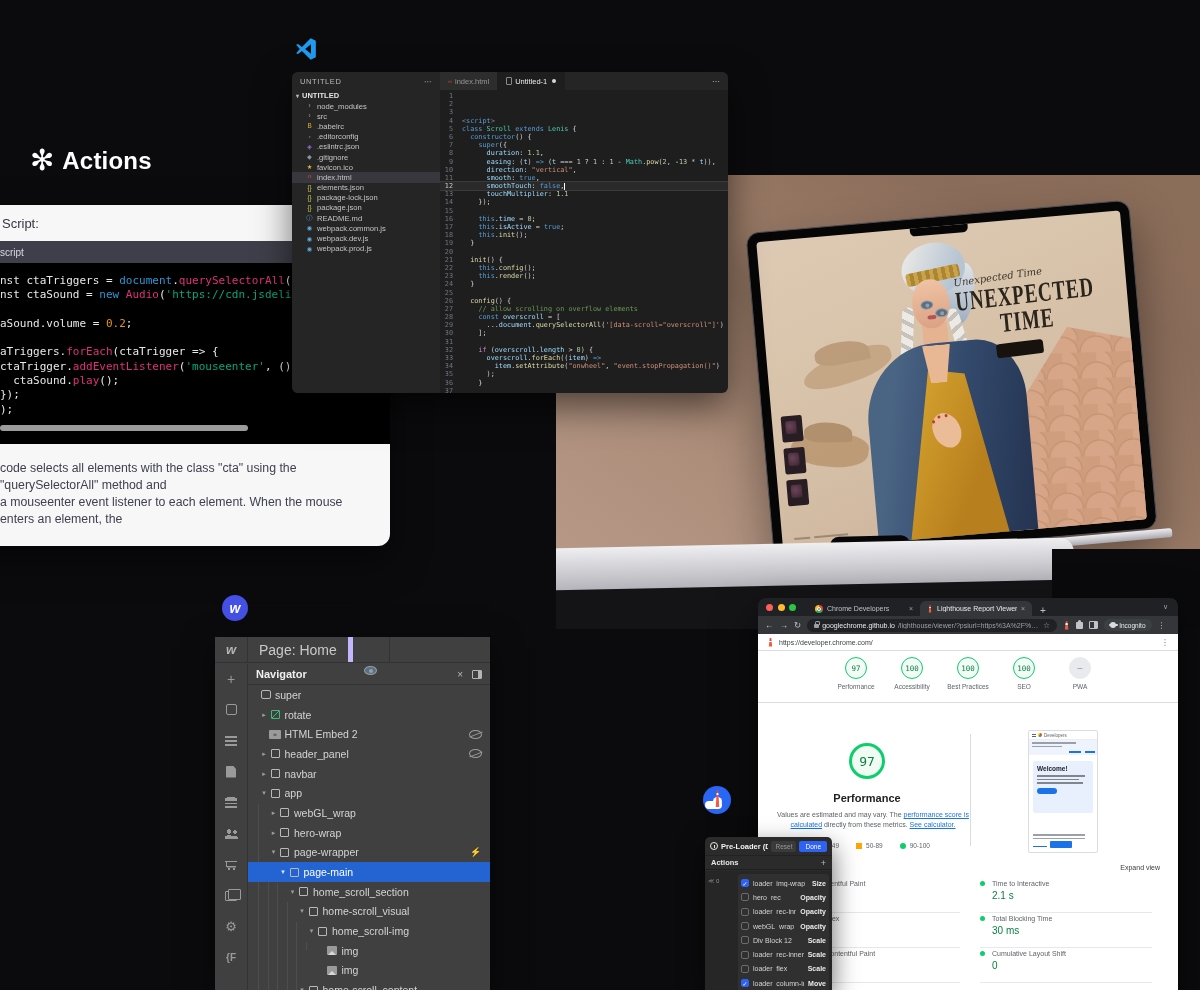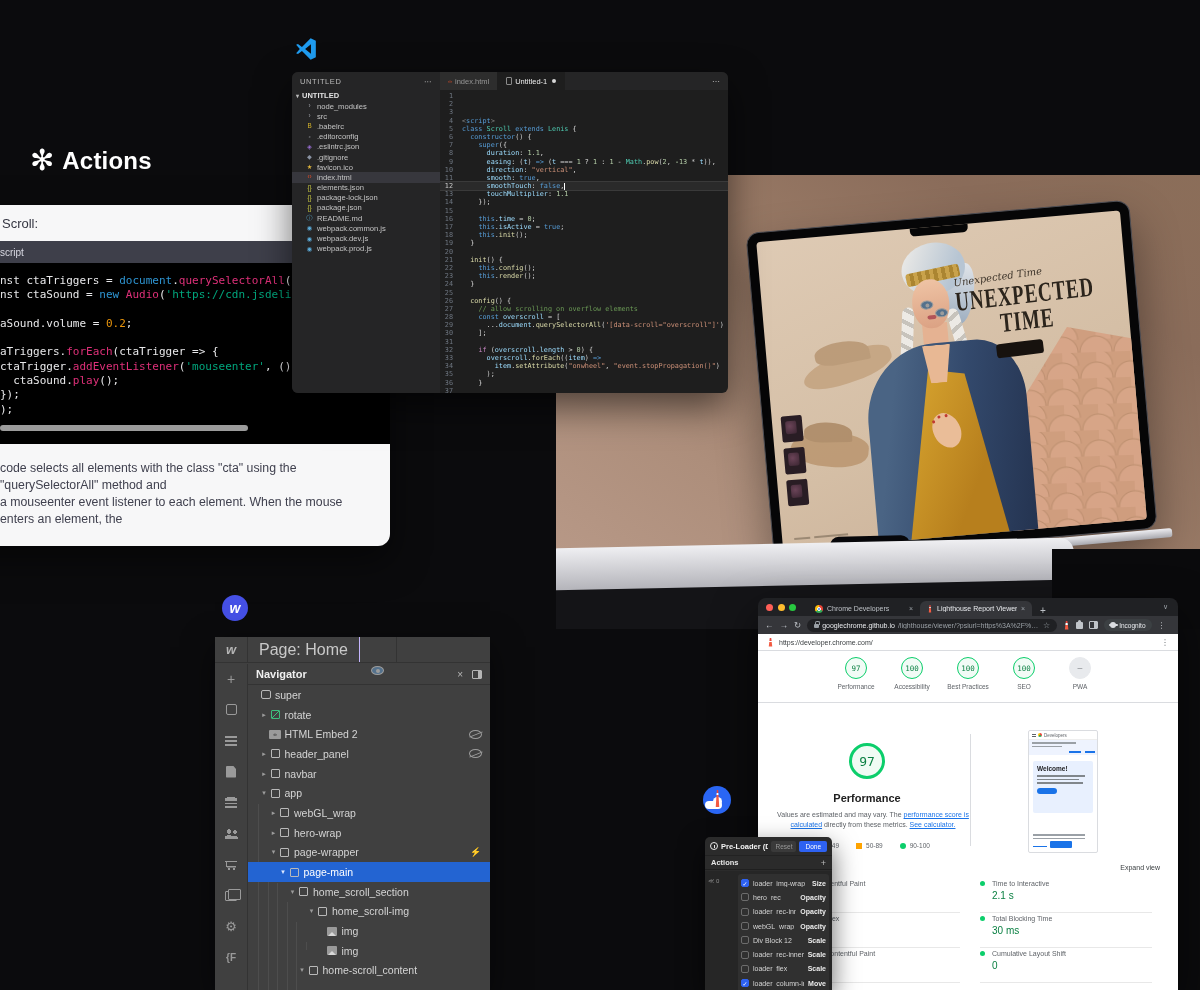--- a/index.html
+++ b/index.html
@@ -93,21 +93,21 @@
 .vs-ln{width:22px;flex:none;text-align:right;color:#6e7681;padding-right:9px}
 .vs-line.cur .vs-ln{color:#c6c6c6}
 .cursor{display:inline-block;width:1px;height:7px;background:#fff;vertical-align:middle}
 .c-pl{color:#d4d4d4}.c-kw{color:#569cd6}.c-ctrl{color:#c586c0}.c-cls{color:#4ec9b0}.c-fn{color:#dcdcaa}.c-var{color:#9cdcfe}.c-num{color:#b5cea8}.c-str{color:#ce9178}.c-cmt{color:#6a9955}.c-pun{color:#808080}
 
 
 #wf-badge{position:absolute;left:222px;top:595px;width:26px;height:26px;border-radius:50%;background:#4550e6;color:#fff;display:flex;align-items:center;justify-content:center;font-weight:bold;font-style:italic;font-size:14px;z-index:4}
 #wf{position:absolute;left:215px;top:637px;width:275px;height:353px;background:#404040;overflow:hidden;z-index:4;box-shadow:0 10px 30px rgba(0,0,0,.5)}
 #wf-topbar{height:26px;display:flex;align-items:stretch;border-bottom:1px solid #333}
 #wf-wcell{width:33px;border-right:1px solid #333;display:flex;align-items:center;justify-content:center;color:#b5b5b5;font-weight:bold;font-style:italic;font-size:13px}
-#wf-page{display:flex;align-items:center;padding:8px 11px;font-size:16px;color:#c9c9c9;border-right:1px solid #c4b5fd}
+#wf-page{display:flex;align-items:center;padding:8px 11px;font-size:14px;color:#c9c9c9;border-right:5px solid #c4b5fd}
 #wf-eyecell{width:37px;display:flex;align-items:center;justify-content:center;border-right:1px solid #333}
 .eye{width:13px;height:9px;border:1px solid #9c9c9c;border-radius:50%;position:relative}
 .eye::after{content:'';position:absolute;left:3.5px;top:1.5px;width:4px;height:4px;border-radius:50%;background:#9c9c9c}
 #wf-toolbar{position:absolute;left:0;top:27px;width:33px;bottom:0;border-right:1px solid #333;display:flex;flex-direction:column;align-items:center;padding-top:6px}
 .tb{width:17px;height:17px;margin-bottom:14px;display:flex;align-items:center;justify-content:center;color:#9a9a9a;flex:none}
 .tb-plus{font-size:14px}
 .i-cube{width:11px;height:11px;border:1.5px solid #9a9a9a;border-radius:2px}
 .i-nav{width:12px;height:10px;background:linear-gradient(#9a9a9a 0 2px,transparent 2px 4px,#9a9a9a 4px 6px,transparent 6px 8px,#9a9a9a 8px 10px);}
 .i-page{width:10px;height:12px;background:#9a9a9a;border-radius:1px;clip-path:polygon(0 0,70% 0,100% 30%,100% 100%,0 100%)}
 .i-db{width:12px;height:11px;background:radial-gradient(ellipse 6px 2px at 50% 2px,#9a9a9a 95%,transparent),linear-gradient(transparent 0 3px,#9a9a9a 3px 4.5px,transparent 4.5px 6px,#9a9a9a 6px 7.5px,transparent 7.5px 9px,#9a9a9a 9px 10.5px)}
@@ -298,21 +298,21 @@
     <div id="fg-slab"></div>
     <div id="fg-desk"></div>
   </div>
 
   <div id="openai-logo">
     <span id="openai-icon">✻</span>
     <span id="openai-text">Actions</span>
   </div>
   <div id="gpt-card">
     <div id="gpt-top">
-      <span>Scroll:</span>
+      <span>Script:</span>
     </div>
     <div id="gpt-code">
       <div id="gpt-code-head">
         <span>script</span>
       </div>
       <div id="gpt-code-body"><div class="gpt-line"><span class="t-pl">nst ctaTriggers = </span><span class="t-kw">document</span><span class="t-pl">.</span><span class="t-fn">querySelectorAll</span><span class="t-pl">(</span><span class="t-str">'.cta'</span><span class="t-pl">);</span></div><div class="gpt-line"><span class="t-pl">nst ctaSound = </span><span class="t-kw">new</span><span class="t-pl"> </span><span class="t-fn">Audio</span><span class="t-pl">(</span><span class="t-str">'https://cdn.jsdelivr.net/gh/nico</span></div><div class="gpt-line">&nbsp;</div><div class="gpt-line"><span class="t-pl">aSound.volume = </span><span class="t-num">0.2</span><span class="t-pl">;</span></div><div class="gpt-line">&nbsp;</div><div class="gpt-line"><span class="t-pl">aTriggers.</span><span class="t-fn">forEach</span><span class="t-pl">(ctaTrigger =&gt; {</span></div><div class="gpt-line"><span class="t-pl">ctaTrigger.</span><span class="t-fn">addEventListener</span><span class="t-pl">(</span><span class="t-str">'mouseenter'</span><span class="t-pl">, () =&gt; {</span></div><div class="gpt-line"><span class="t-pl">  ctaSound.</span><span class="t-fn">play</span><span class="t-pl">();</span></div><div class="gpt-line"><span class="t-pl">});</span></div><div class="gpt-line"><span class="t-pl">);</span></div></div>
       <div id="gpt-scrollbar"></div>
     </div>
     <div id="gpt-bottom">
         <div>code selects all elements with the class "cta" using the "querySelectorAll" method and</div>
@@ -546,20 +546,27 @@
               <span class="ico-div"></span>
             </span>
             <span>page-main</span>
           </div>
           <div class="wf-row" style="padding-left: 40px;">
             <span class="wf-arrow">▾</span>
             <span class="wf-ico">
               <span class="ico-div"></span>
             </span>
             <span>home_scroll_section</span>
+          </div>
+          <div class="wf-row" style="padding-left: 49.5px;">
+            <span class="wf-arrow">▾</span>
+            <span class="wf-ico">
+              <span class="ico-div"></span>
+            </span>
+            <span>home-scroll_visual</span>
           </div>
           <div class="wf-row" style="padding-left: 59px;">
             <span class="wf-arrow">▾</span>
             <span class="wf-ico">
               <span class="ico-div"></span>
             </span>
             <span>home_scroll-img</span>
           </div>
           <div class="wf-row" style="padding-left: 68.5px;">
             <span class="wf-arrow"></span>

